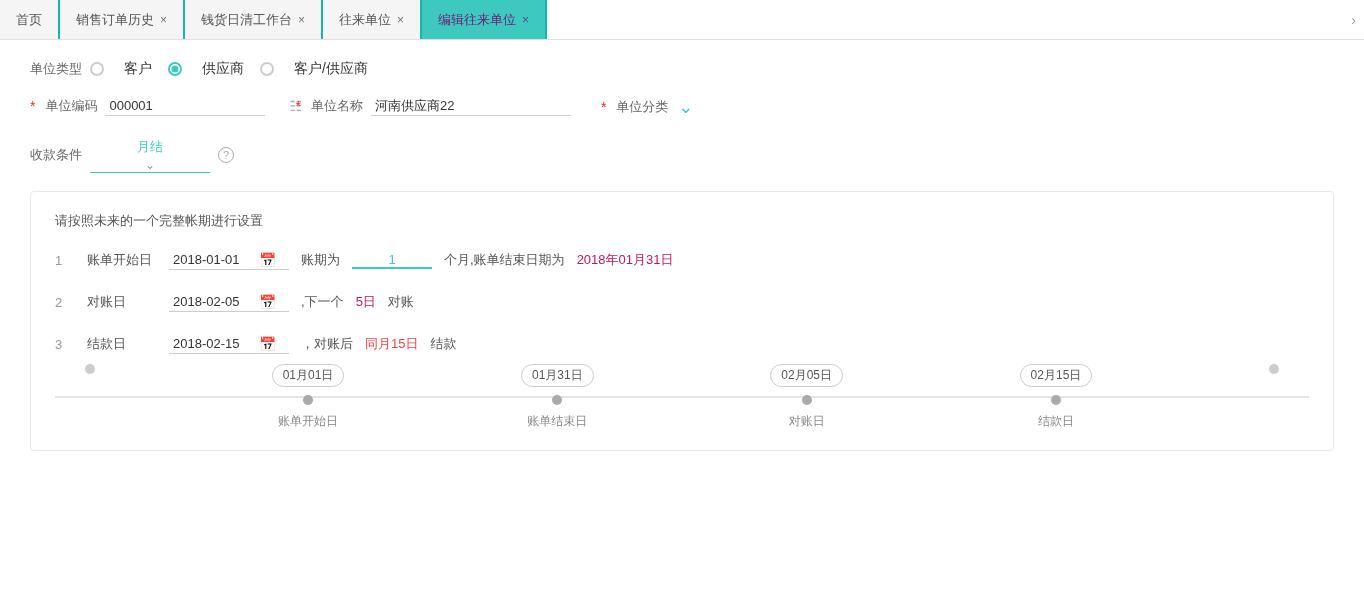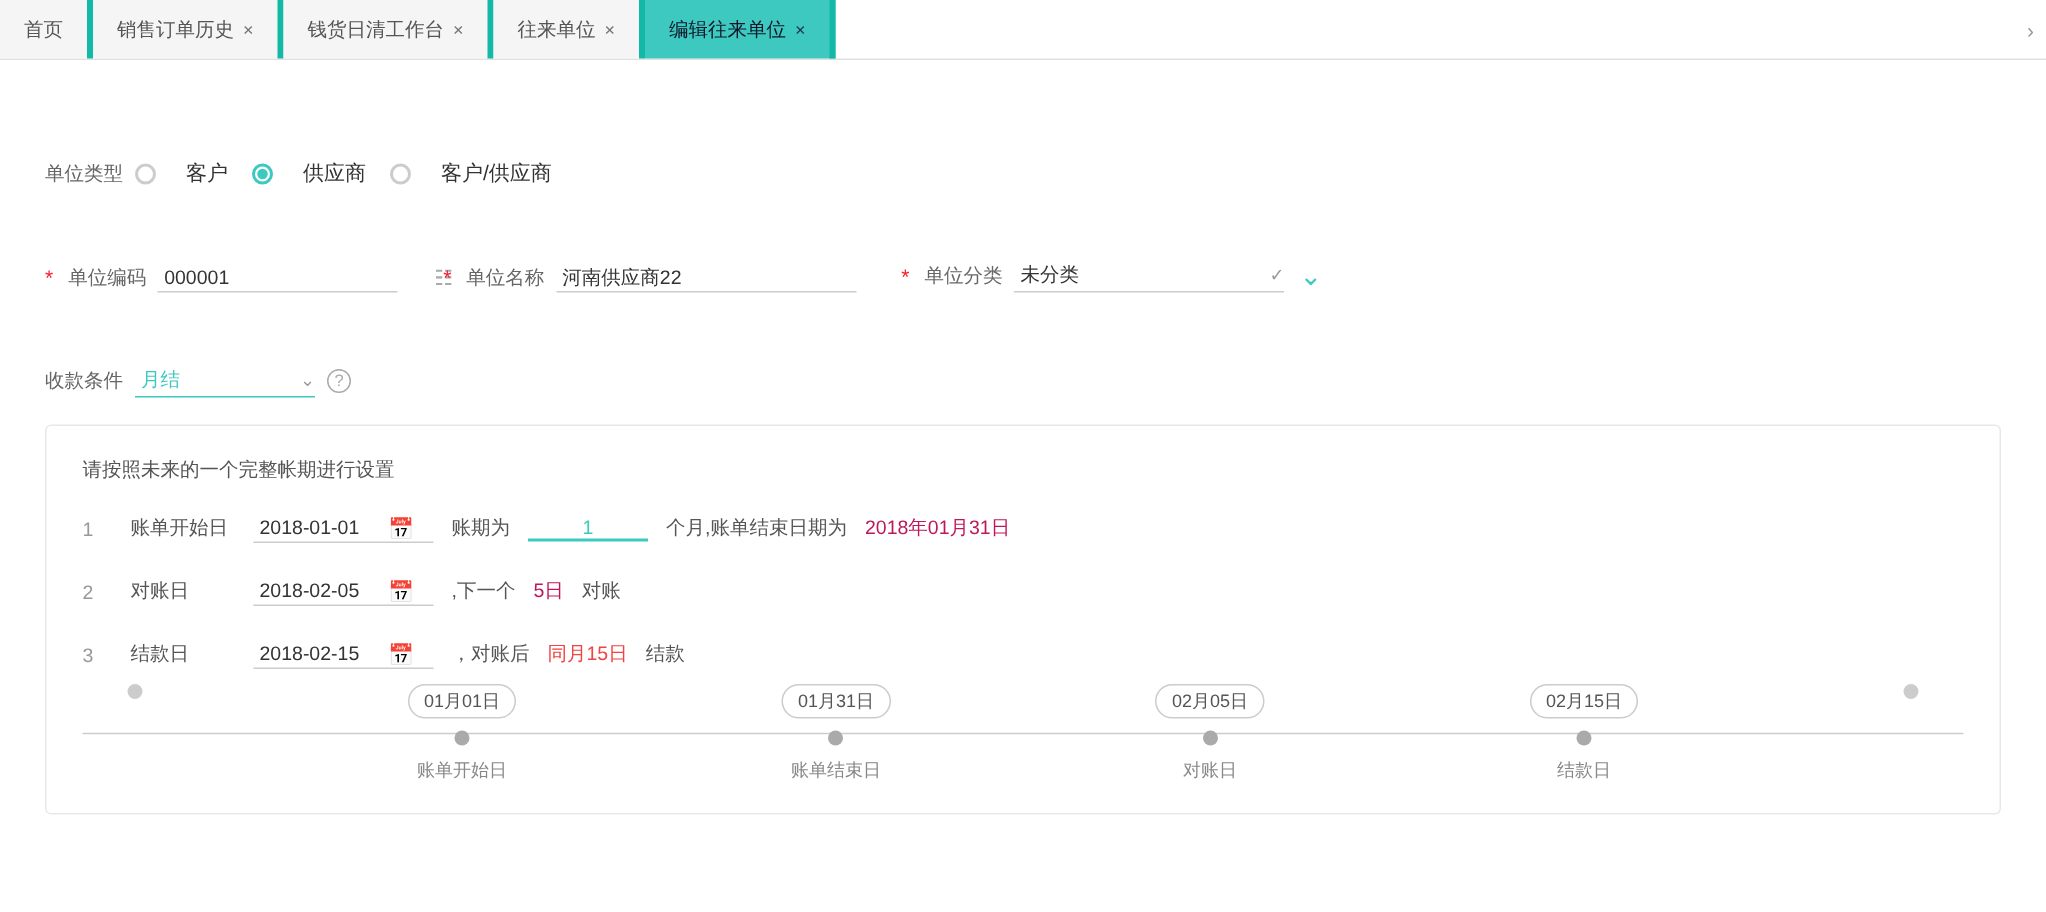--- a/index.html
+++ b/index.html
@@ -14,28 +14,28 @@
       height: 40px;
       padding-left: 0;
     }
     .tab-item {
       display: flex;
       align-items: center;
       padding: 0 16px;
       cursor: pointer;
       font-size: 13px;
       color: #555;
-      border-right: 4px solid #14b8a6;
+      border-right: 2px solid #14b8a6;
       gap: 6px;
       white-space: nowrap;
       background: #f5f5f5;
     }
     .tab-item.active {
       background: #3ec9c0;
-      color: #0f172a;
+      color: #701a75;
     }
     .tab-item .close-btn {
       font-size: 12px;
       cursor: pointer;
       opacity: 0.8;
     }
     .tab-arrow {
       display: flex;
       align-items: center;
       padding: 0 8px;
@@ -47,24 +47,23 @@
     
     .content {
       padding: 20px 30px;
       background: #fff;
       min-height: calc(608px - 40px);
     }
 
     
     .form-row {
       display: flex;
-      align-items: flex-end;
+      align-items: flex-start;
       margin-bottom: 18px;
       gap: 30px;
-      margin-top: 47px;
     }
     .form-field {
       display: flex;
       align-items: center;
       gap: 8px;
     }
     .field-label {
       color: #666;
       font-size: 13px;
       white-space: nowrap;
@@ -368,33 +367,29 @@
       </div>
     </div>
     <div class="form-field">
       <span class="required-star">*</span>
       <span class="field-label">单位名称</span>
       <input type="text" class="text-input" style="width: 200px;" value="河南供应商22">
     </div>
     <div class="form-field">
       <span class="required-star">*</span>
       <span class="field-label">单位分类</span>
-      <div class="select-field" style="width:180px;">
-        <span class="select-value" style="color:#333;">未分类</span>
-        <span class="chevron-down">✓</span>
-      </div>
 
       <span style="color:#3ec9c0; font-size:18px; margin-left:2px;">⌄</span>
     </div>
   </div>
 
   <div class="form-row">
     <div class="form-field">
       <span class="field-label">收款条件</span>
-      <div class="select-field" style="border-bottom:1px solid #3ec9c0; width:120px;">
+      <div class="select-field" style="border-bottom:1px solid #3ec9c0; width:120px;flex-direction:column;">
         <span class="select-value">月结</span>
         <span class="chevron-down">⌄</span>
       </div>
       <span class="help-icon">?</span>
     </div>
   </div>
 
   <div class="card">
     <div class="card-title">请按照未来的一个完整帐期进行设置</div>
 

